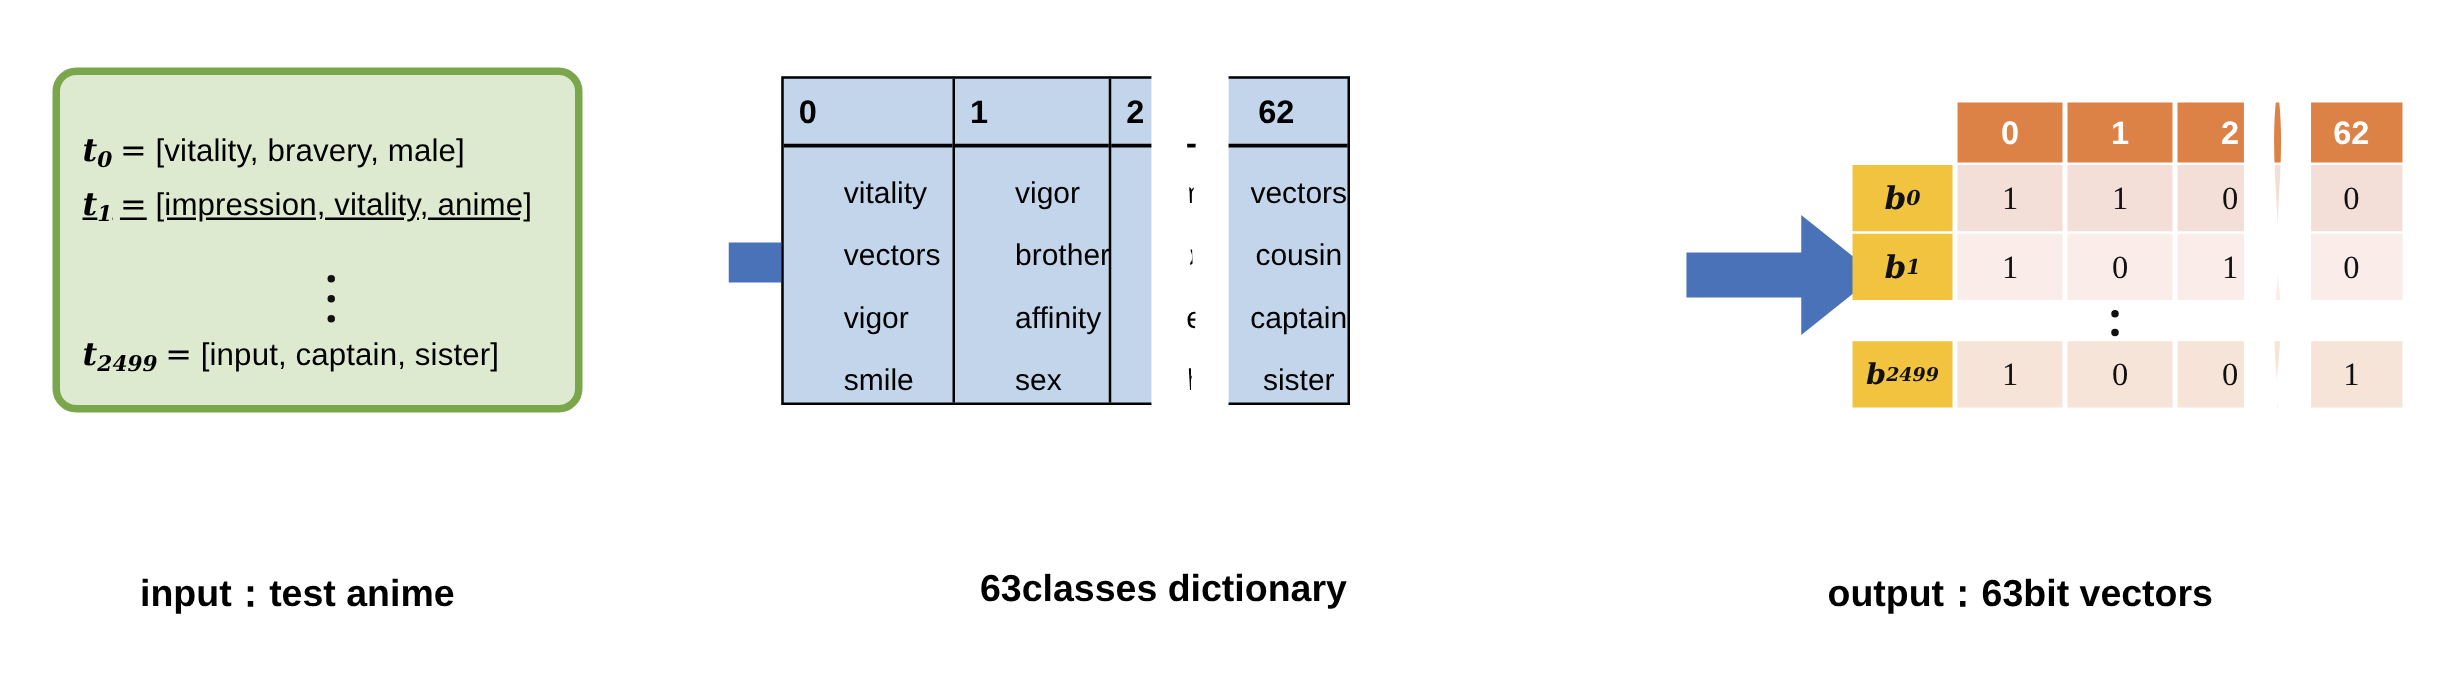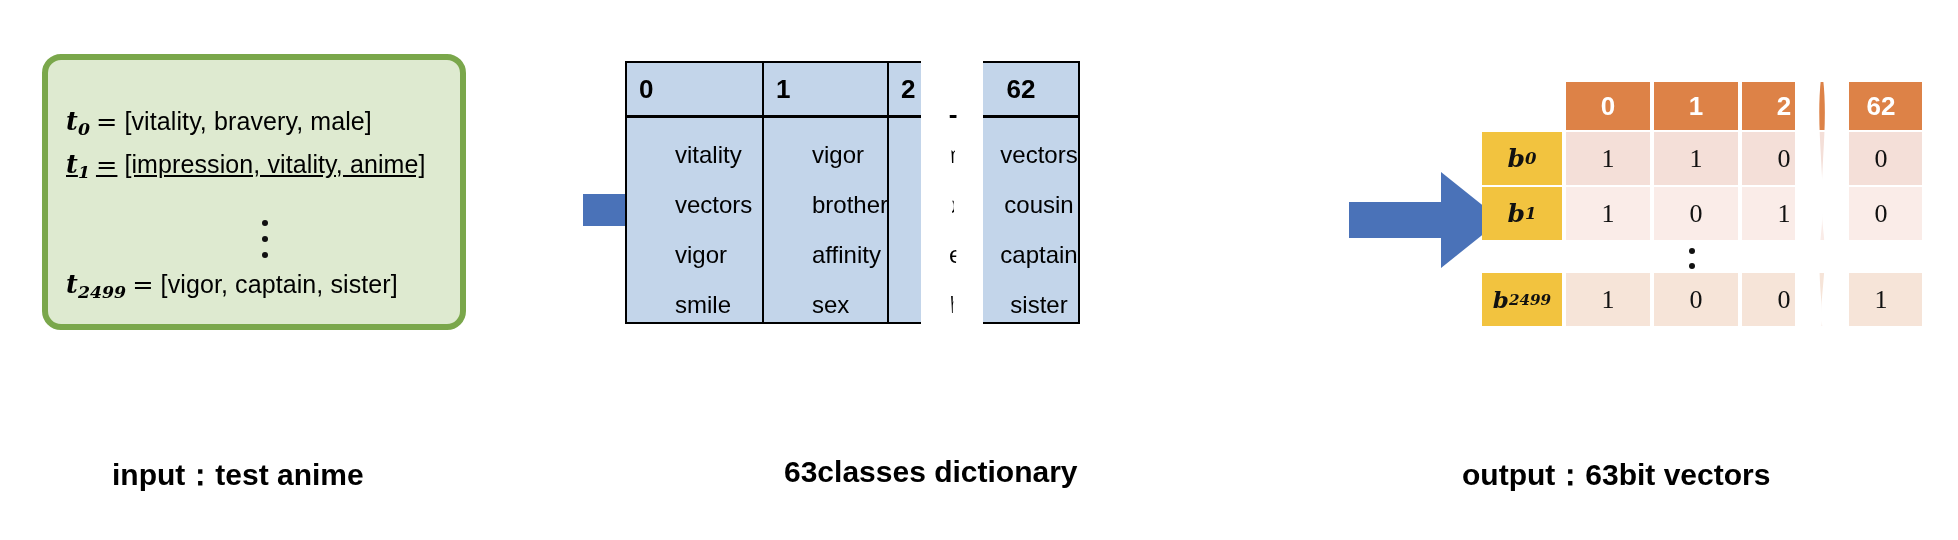--- a/index.html
+++ b/index.html
@@ -244,21 +244,21 @@
       <span class="var">t</span><span class="sub">1</span><span class="eqsign">=</span><span class="lst">[impression, vitality, anime]</span>
     </div>
 
     <div id="input-dots">
       <i></i>
         <i></i>
         <i></i>
     </div>
 
     <div class="eq-row" id="eq2">
-      <span class="var">t</span><span class="sub">2499</span><span class="eqsign">=</span><span class="lst">[vigor, captain, sister]</span>
+      <span class="var">t</span><span class="sub">2499</span><span class="eqsign">=</span><span class="lst">[input, captain, sister]</span>
     </div>
 
   </div>
 </div>
 
 <div id="connector-1"></div>
 
 <div id="dict-table">
 
   <div class="dict-block" id="dict-main">

